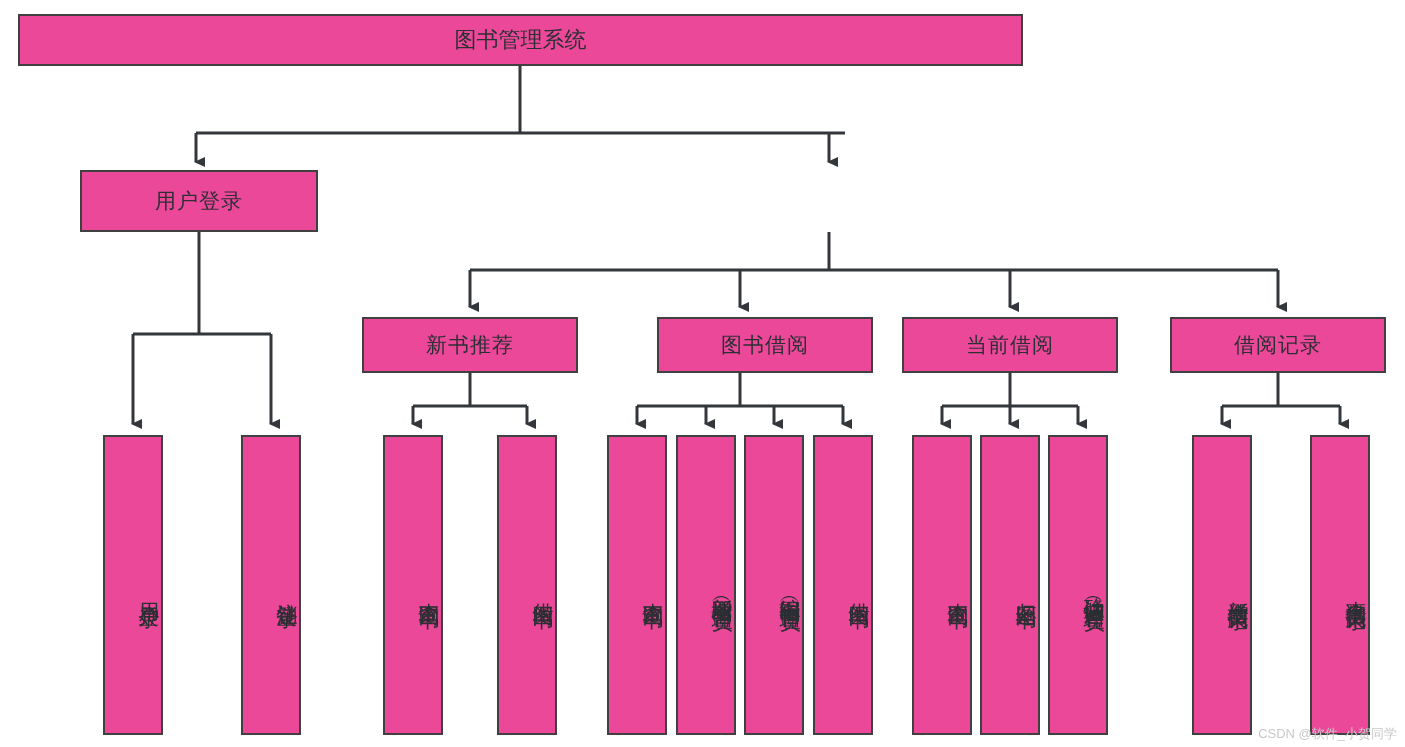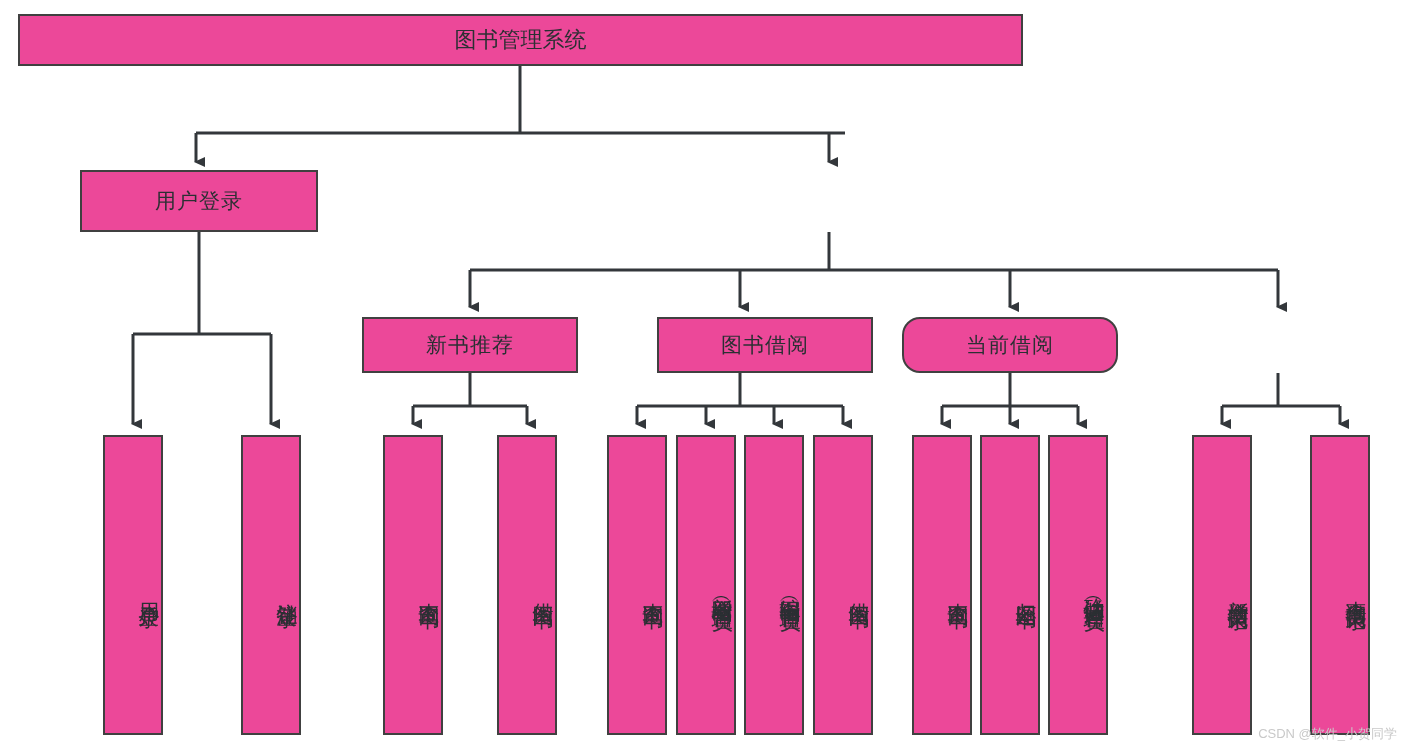--- a/index.html
+++ b/index.html
@@ -82,22 +82,25 @@
   <div class="node horiz" style="left:80px;top:170px;width:238px;height:62px;">
     <span>用户登录</span>
   </div>
 
   <div class="node horiz" style="left:362px;top:317px;width:216px;height:56px;">
     <span>新书推荐</span>
   </div>
   <div class="node horiz" style="left:657px;top:317px;width:216px;height:56px;">
     <span>图书借阅</span>
   </div>
-  <div class="node horiz" style="left:902px;top:317px;width:216px;height:56px;border-radius:18px;">
+  <div class="node horiz" style="left:902px;top:317px;width:216px;height:56px;">
     <span>当前借阅</span>
+  </div>
+  <div class="node horiz" style="left:1170px;top:317px;width:216px;height:56px;">
+    <span>借阅记录</span>
   </div>
 
   <div class="node vert" style="left:103px;top:435px;width:60px;height:300px;">
     <span class="vtext">用户登录</span>
   </div>
   <div class="node vert" style="left:241px;top:435px;width:60px;height:300px;">
     <span class="vtext">注销登录</span>
   </div>
 
   <div class="node vert" style="left:383px;top:435px;width:60px;height:300px;">

